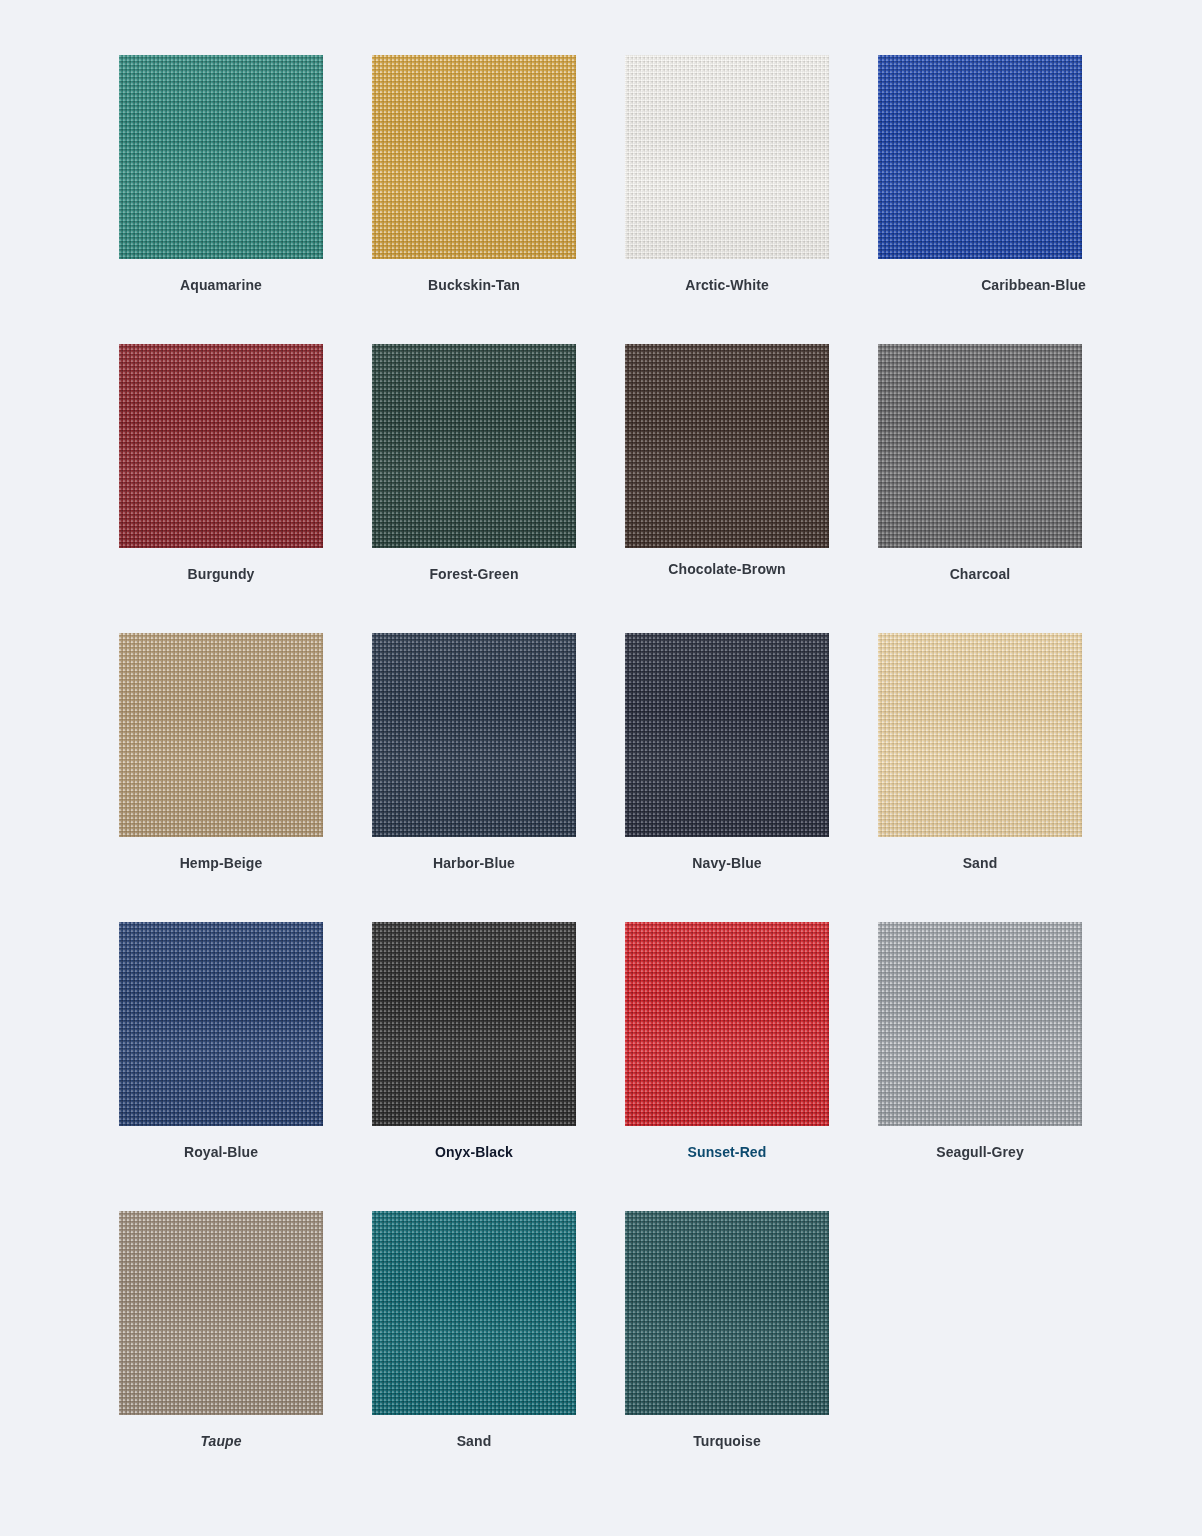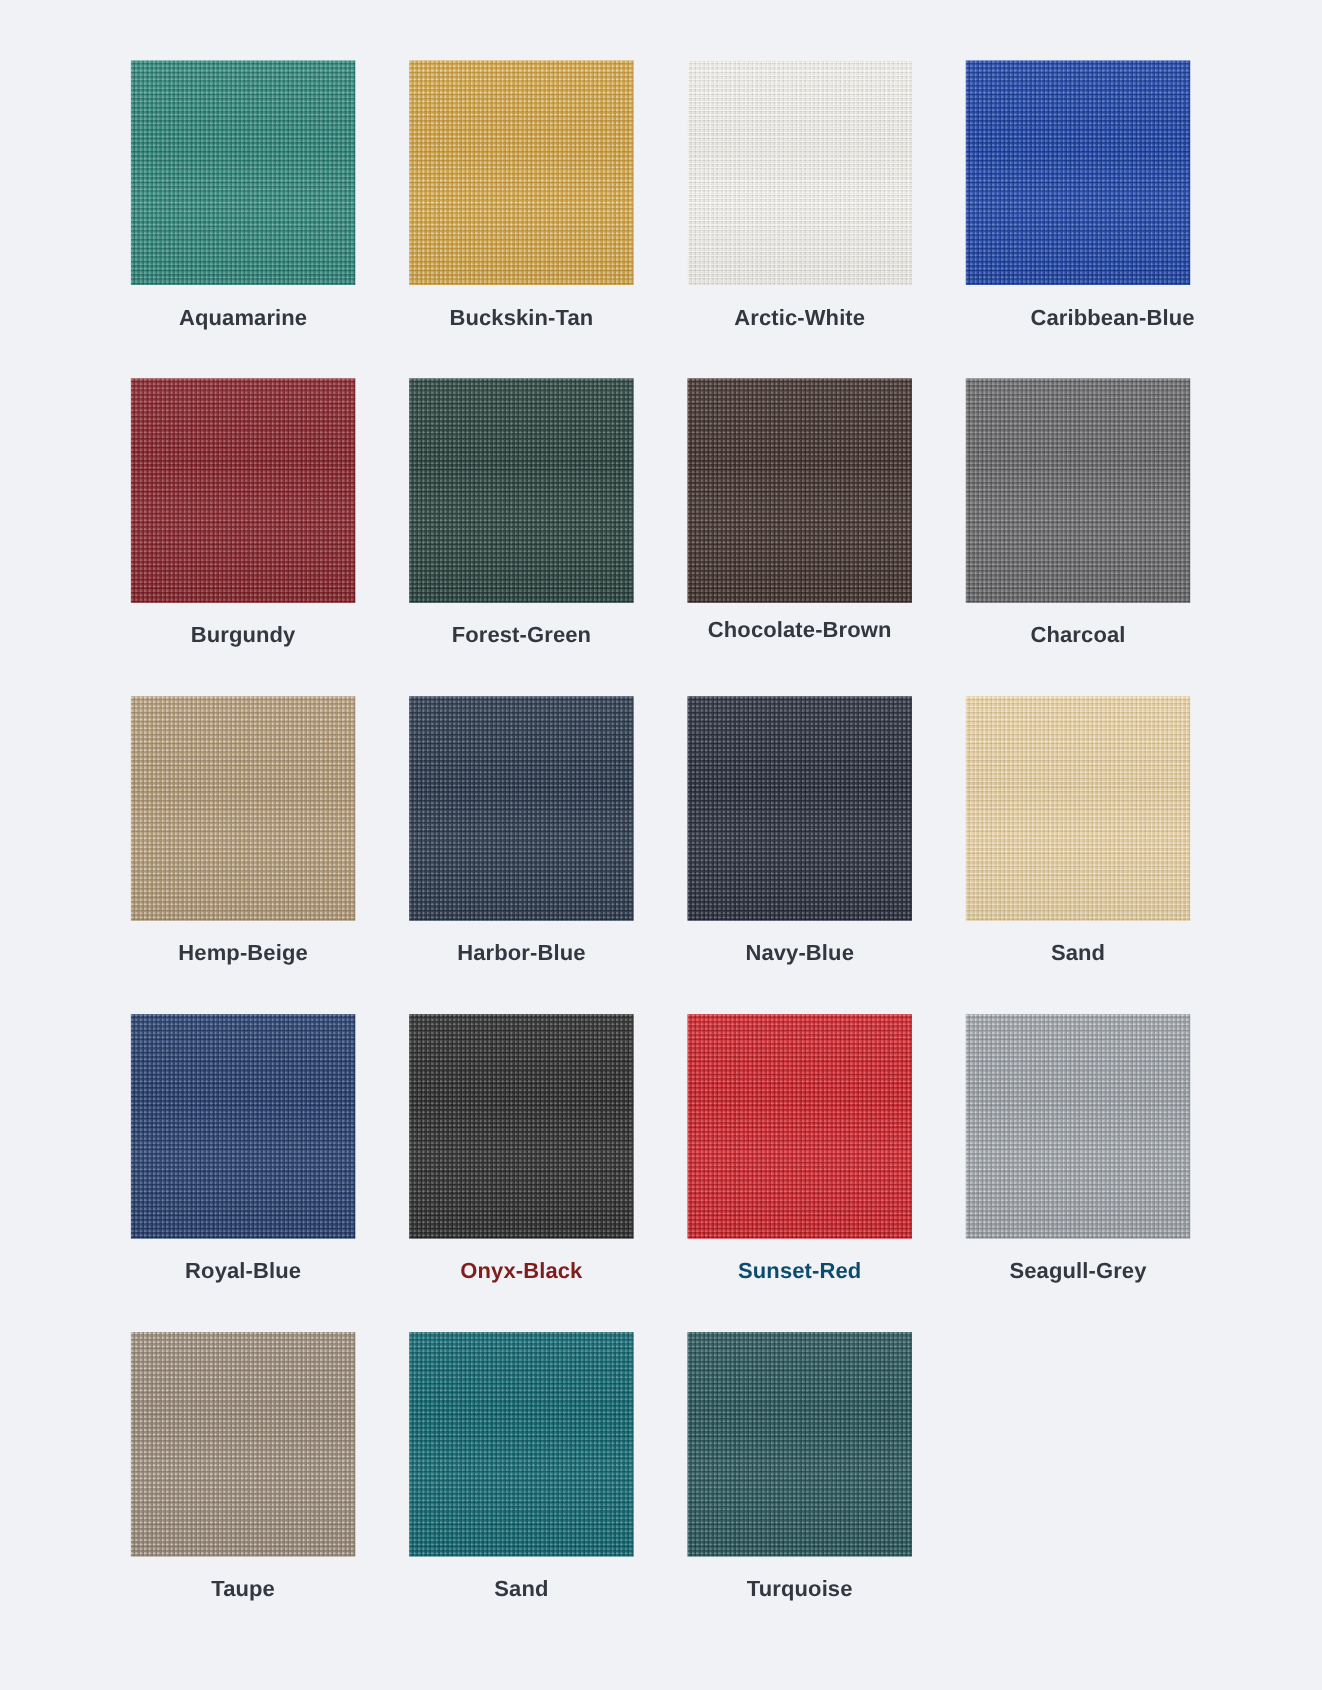--- a/index.html
+++ b/index.html
@@ -93,21 +93,21 @@
   .swatch-chip.light::before {
     background-image:
       radial-gradient(circle at 1px 1px, rgba(255,255,255,0.55) 0.9px, rgba(255,255,255,0) 1.4px),
       radial-gradient(circle at 1px 1px, rgba(0,0,0,0.10) 0.9px, rgba(0,0,0,0) 1.4px);
   }
 
   .swatch-label {
     margin-top: 18px;
     width: 212px;
     text-align: center;
-    font-size: 20px;
+    font-size: 14px;
     font-weight: bold;
     line-height: 1.28;
     letter-spacing: 0.1px;
     color: #333840;
     word-break: normal;
     overflow-wrap: break-word;
   }
 </style>
 </head>
 <body style="background: rgb(240, 242, 246);">
@@ -176,36 +176,36 @@
       <div class="swatch-label" style="color: rgb(51, 56, 64);">Sand</div>
     </div>
 
     <div class="swatch-cell">
       <div class="swatch-chip" style="background-color: rgb(37, 63, 114);"></div>
       <div class="swatch-label" style="color: rgb(51, 56, 64);">Royal-Blue</div>
     </div>
 
     <div class="swatch-cell">
       <div class="swatch-chip" style="background-color: rgb(43, 43, 43);"></div>
-      <div class="swatch-label" style="color: #7f1d1d;">Onyx-Black</div>
+      <div class="swatch-label" style="color: #0f172a;">Onyx-Black</div>
     </div>
 
     <div class="swatch-cell">
       <div class="swatch-chip" style="background-color: rgb(217, 33, 41);"></div>
       <div class="swatch-label" style="color: #0c4a6e;">Sunset-Red</div>
     </div>
 
     <div class="swatch-cell">
       <div class="swatch-chip light" style="background-color: rgb(155, 160, 166);"></div>
       <div class="swatch-label" style="color: rgb(51, 56, 64);">Seagull-Grey</div>
     </div>
 
     <div class="swatch-cell">
       <div class="swatch-chip light" style="background-color: rgb(154, 137, 119);"></div>
-      <div class="swatch-label" style="color: rgb(51, 56, 64);">Taupe</div>
+      <div class="swatch-label" style="color: rgb(51, 56, 64); font-style: italic;">Taupe</div>
     </div>
 
     <div class="swatch-cell">
       <div class="swatch-chip" style="background-color: rgb(13, 106, 116);"></div>
       <div class="swatch-label" style="color: rgb(51, 56, 64);">Sand</div>
     </div>
 
     <div class="swatch-cell">
       <div class="swatch-chip" style="background-color: rgb(39, 88, 92);"></div>
       <div class="swatch-label" style="color: rgb(51, 56, 64);">Turquoise</div>

